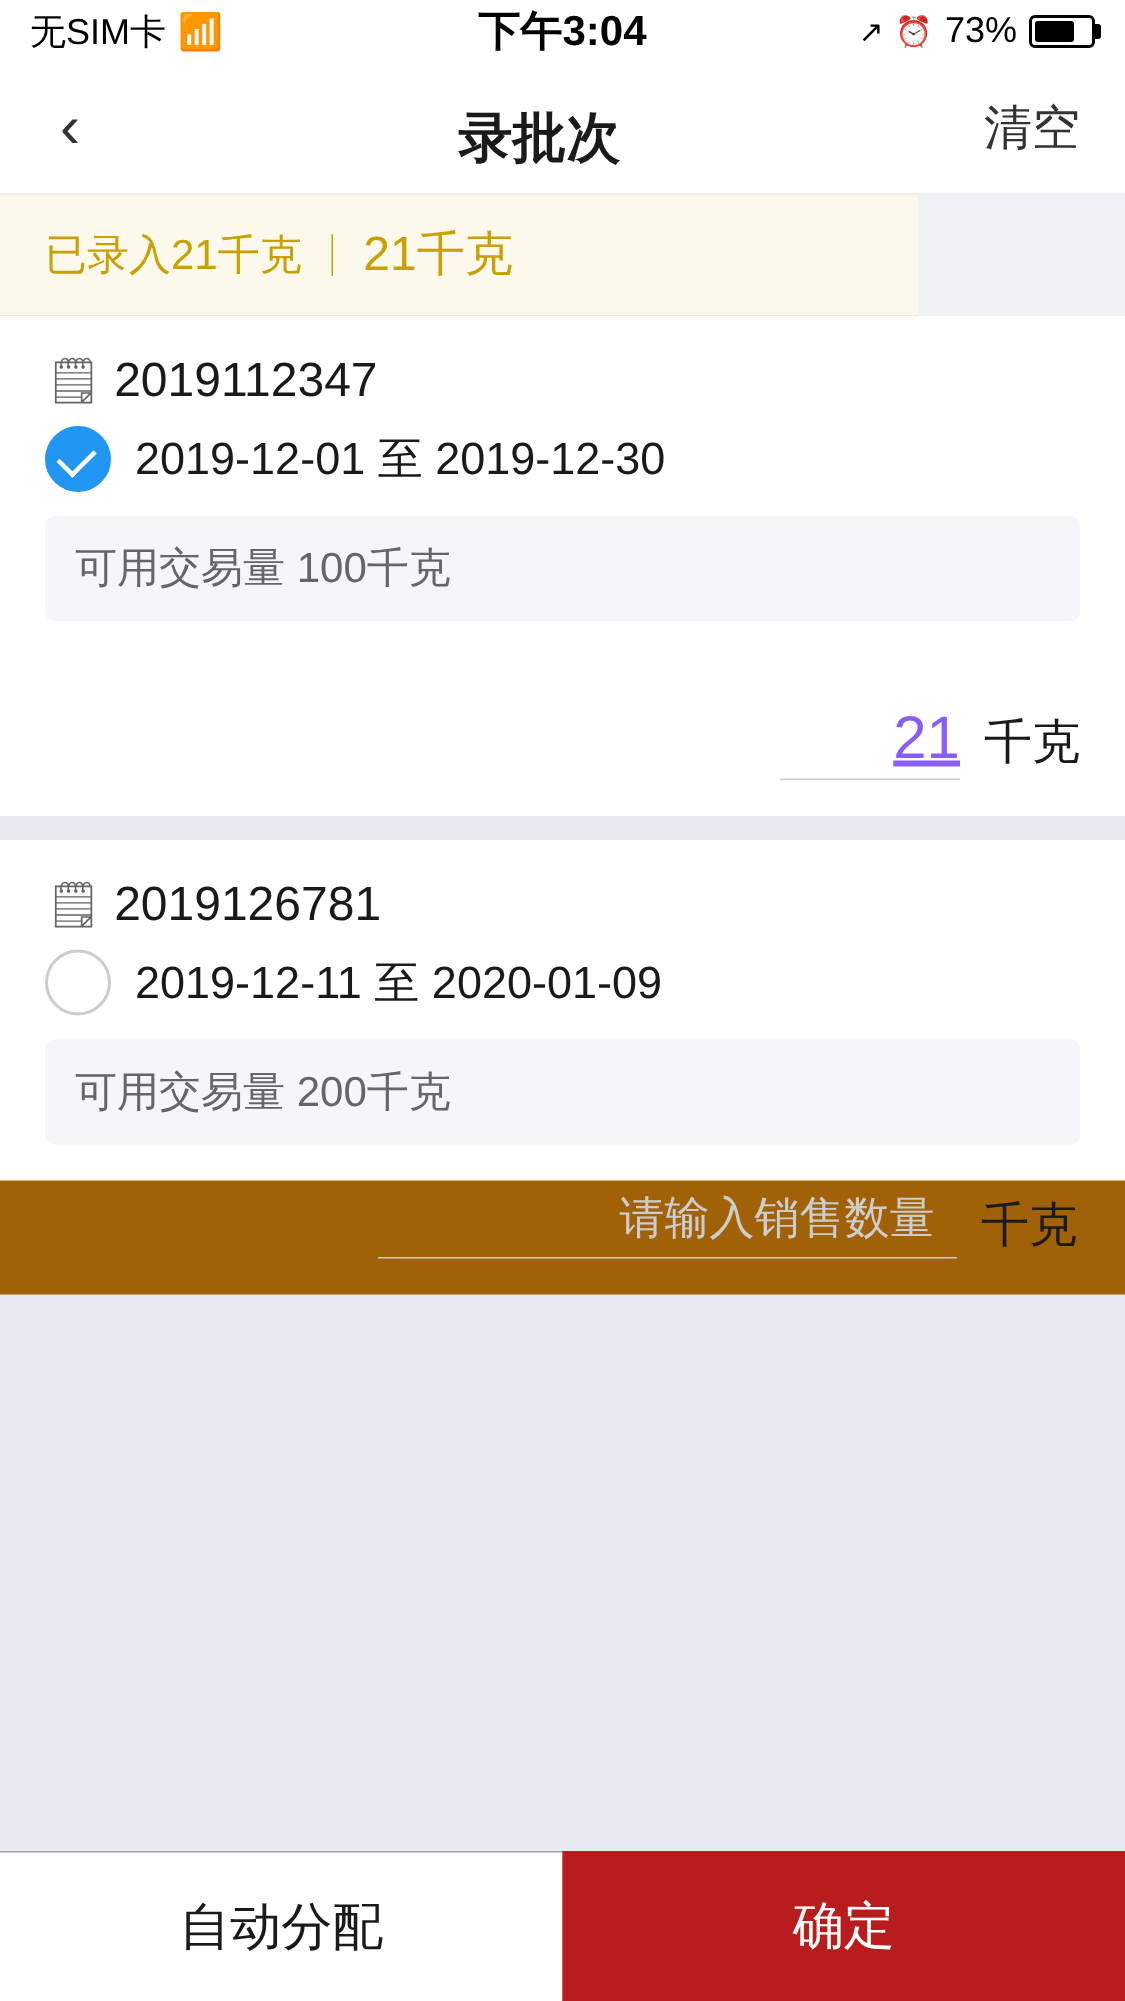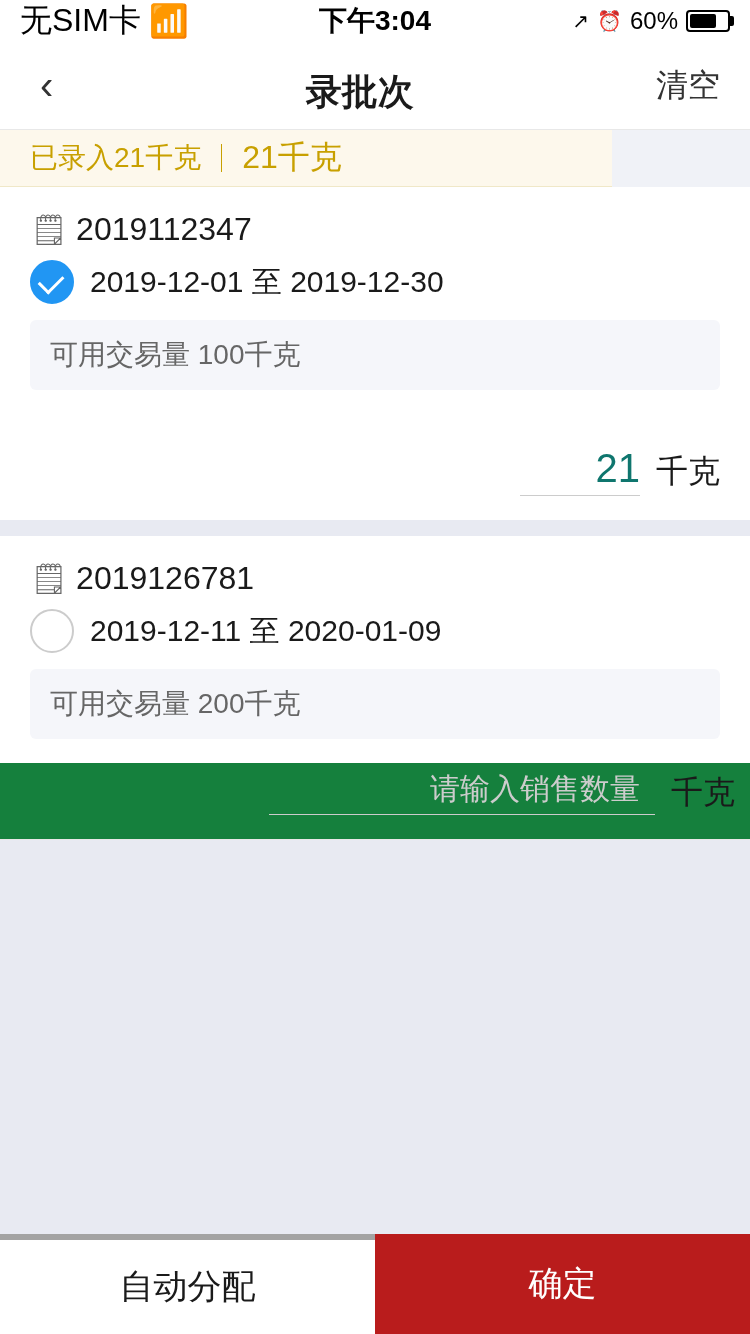--- a/index.html
+++ b/index.html
@@ -20,21 +20,21 @@
       display: flex;
       align-items: center;
       justify-content: space-between;
       padding: 0 20px;
       font-size: 24px;
     }
     .status-left {
       display: flex;
       align-items: center;
       gap: 8px;
-      font-size: 32px;
+      font-size: 24px;
       color: #000;
     }
     .status-center {
       font-size: 28px;
       font-weight: 700;
       color: #000;
       position: absolute;
       left: 50%;
       transform: translateX(-50%);
     }
@@ -99,21 +99,21 @@
     .nav-clear {
       font-size: 32px;
       color: #333;
       cursor: pointer;
     }
 
     
     .summary-bar {
       width: 612px;
       background: #fdf8ec;
-      padding: 6px 30px;
+      padding: 18px 30px;
       display: flex;
       align-items: center;
       gap: 20px;
       border-bottom: 1px solid #f0e8c8;
     }
     .summary-text {
       font-size: 28px;
       color: #c8a000;
     }
     .summary-divider {
@@ -216,43 +216,44 @@
     }
     .quantity-section {
       display: flex;
       align-items: baseline;
       justify-content: flex-end;
       padding: 16px 30px 24px 30px;
       gap: 16px;
     }
     .quantity-value {
       font-size: 40px;
-      color: #0f766e;
+      color: #8b5cf6;
       font-weight: 400;
+      text-decoration: underline;
     }
 
     .section-divider {
       width: 100%;
       height: 16px;
       background: #e8eaf2;
     }
 
     
     .batch-item-2 {
       background: #fff;
       padding: 24px 30px 8px 30px;
     }
 
     .quantity-input-row {
       display: flex;
       align-items: center;
       justify-content: flex-end;
-      padding: 8px 15px 24px 30px;
+      padding: 8px 32px 24px 30px;
       gap: 16px;
-      background: #15803d;
+      background: #a16207;
       border-bottom: 1px solid #e8e8e8;
     }
 
     .input-with-line {
       display: flex;
       flex-direction: column;
       align-items: flex-end;
       min-width: 220px;
     }
     .input-text {
@@ -287,21 +288,21 @@
     .btn-auto {
       flex: 1;
       background: #fff;
       border: none;
       font-size: 34px;
       color: #1a1a1a;
       cursor: pointer;
       display: flex;
       align-items: center;
       justify-content: center;
-      border-top: 6px solid #a3a3a3;
+      border-top: 1px solid #a3a3a3;
     }
     .btn-confirm {
       flex: 1;
       background: #b91c1c;
       border: none;
       font-size: 34px;
       color: #fff;
       cursor: pointer;
       display: flex;
       align-items: center;
@@ -313,21 +314,21 @@
 
 <div class="status-bar">
   <div class="status-left">
     <span>无SIM卡</span>
     <span>📶</span>
   </div>
   <span class="status-center">下午3:04</span>
   <div class="status-right">
     <span style="font-size:20px;">↗</span>
     <span style="font-size:20px;">⏰</span>
-    <span>60%</span>
+    <span>73%</span>
     <div class="battery-bar">
       <div class="battery-fill"></div>
     </div>
   </div>
 </div>
 
 <div class="nav-bar">
   <span class="nav-back">‹</span>
   <span class="nav-title">录批次</span>
   <span class="nav-clear">清空</span>

